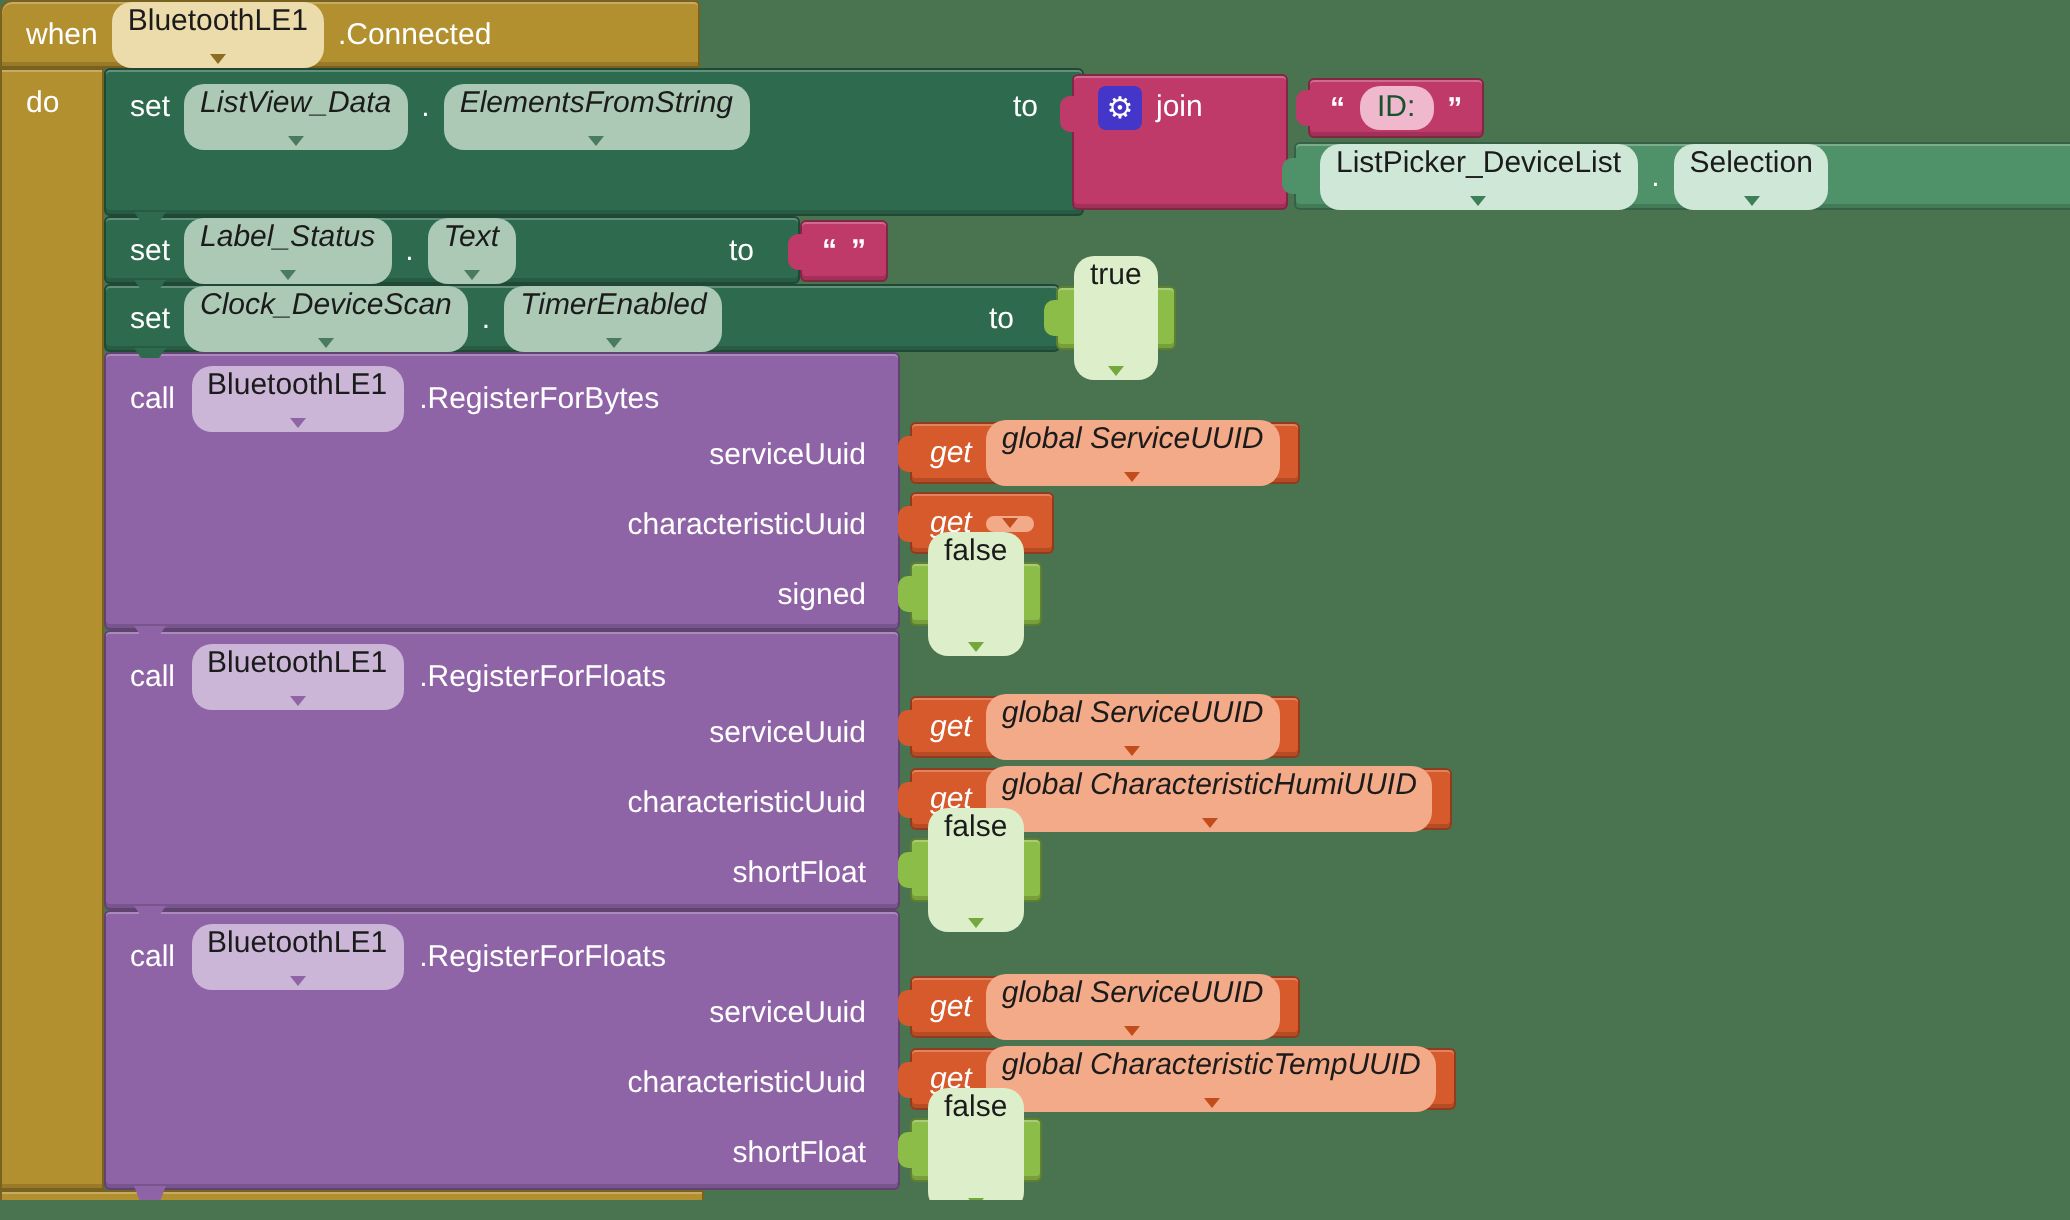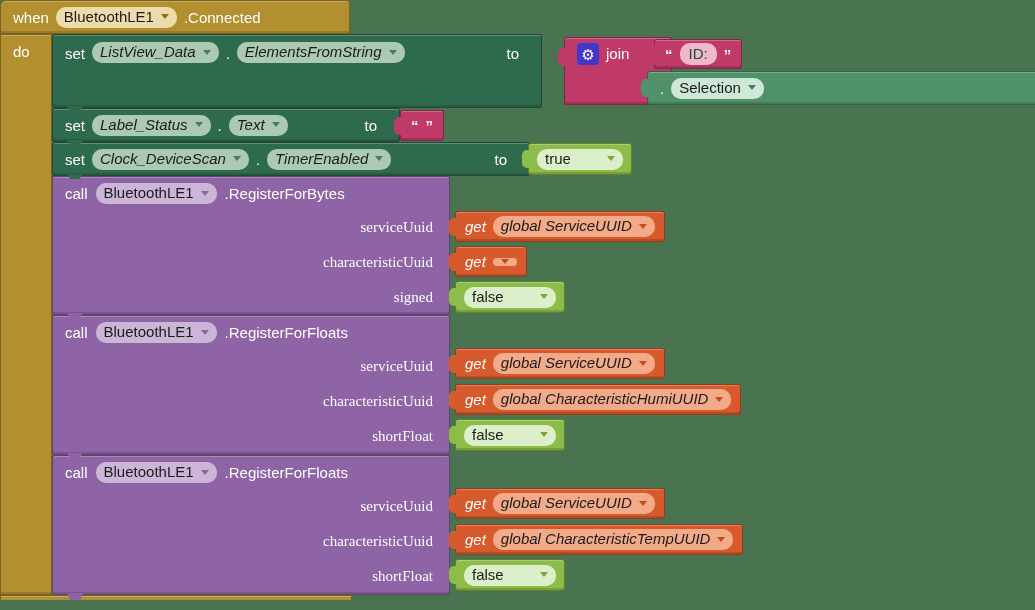--- a/index.html
+++ b/index.html
@@ -13,21 +13,21 @@
   .purple{background:var(--purple);}
   .magenta{background:var(--magenta);}
   .orange{background:var(--orange);font-style:italic;}
   .logic{background:var(--logic);}
   .getter{background:var(--getter);}
   .bare{border:none;box-shadow:none;border-radius:0;padding:0;display:block;}
   .topbar{border-radius:6px 3px 0 0;}
   .botbar{border-radius:0 0 3px 6px;}
   .spine{align-items:flex-start;padding-top:8px;}
   .pill{display:inline-flex;align-items:center;gap:7px;border-radius:10px;padding:1px 8px 2px;
-        color:#1b1b1b;white-space:nowrap;line-height:18px;}
+        color:#1b1b1b;white-space:nowrap;line-height:18px;flex-direction:column;}
   .p-gold{background:var(--gold_pill);}
   .p-green{background:var(--green_pill);font-style:italic;}
   .p-purple{background:var(--purple_pill);}
   .p-orange{background:var(--orange_pill);}
   .p-logic{background:var(--logic_pill);gap:36px;}
   .p-getter{background:var(--getter_pill);}
   .car{width:0;height:0;border-left:4px solid transparent;border-right:4px solid transparent;
        border-top:5px solid currentColor;display:inline-block;}
   .c-gold{color:#8a6d1f;} .c-green{color:#4a7a60;} .c-purple{color:#8e64a6;}
   .c-orange{color:#c34c1d;} .c-logic{color:#74a83c;} .c-getter{color:#3e7f58;}
@@ -43,21 +43,21 @@
        width:10px;height:18px;background:inherit;border-radius:5px 0 0 5px;}
   .join-body{align-items:flex-start;padding-top:5px;}
   .join-body::before{content:"";position:absolute;left:-7px;top:10px;width:10px;height:18px;
        background:inherit;border-radius:5px 0 0 5px;}
   .gear{width:22px;height:22px;border-radius:4px;background:var(--gear);color:#fff;
         display:inline-flex;align-items:center;justify-content:center;flex:none;}
   .gear::before{content:"\2699";font-size:15px;line-height:1;}
   .field{background:var(--magenta_field);border-radius:10px;padding:1px 9px 2px;color:#14532d;
          white-space:nowrap;line-height:19px;}
   .q{color:#fff;font-weight:bold;}
-  .param{position:absolute;right:16px;color:#fff;white-space:nowrap;font-family:Liberation Serif, serif;}
+  .param{position:absolute;right:16px;color:#fff;white-space:nowrap;}
   .hdr{display:flex;align-items:center;gap:8px;}
 </style>
 </head>
 <body>
 
 <div id="canvas">
 
   <div class="blk gold topbar" style="left:0;top:0;width:350px;height:34px;">
     <span class="lbl">when</span>
     <span class="pill p-gold">
@@ -78,32 +78,36 @@
       <i class="car c-green"></i>
     </span>
     <span class="dot" style="line-height:24px;">.</span>
     <span class="pill p-green">
       <span>ElementsFromString</span>
       <i class="car c-green"></i>
     </span>
     <span class="lbl toR" style="line-height:24px;">to</span>
   </div>
 
-  <div class="blk magenta join-body" style="left:564px;top:37px;width:108px;height:68px;">
+  <div class="blk magenta join-body" style="left:536px;top:37px;width:108px;height:68px;">
     <span class="gear"></span>
     <span class="lbl" style="line-height:22px;">join</span>
   </div>
 
   <div class="blk magenta plug" style="left:654px;top:39px;height:30px;padding:0 10px;">
     <span class="q">“</span>
     <span class="field">ID:</span>
     <span class="q">”</span>
   </div>
 
   <div class="blk getter plug" style="left:647px;top:71px;width:392px;height:34px;">
+    <span class="pill p-getter">
+      <span>ListPicker_DeviceList</span>
+      <i class="car c-getter"></i>
+    </span>
     <span class="dot">.</span>
     <span class="pill p-getter">
       <span>Selection</span>
       <i class="car c-getter"></i>
     </span>
   </div>
 
   <div class="blk green stmt" style="left:52px;top:108px;width:348px;height:34px;">
     <span class="lbl">set</span>
     <span class="pill p-green">

